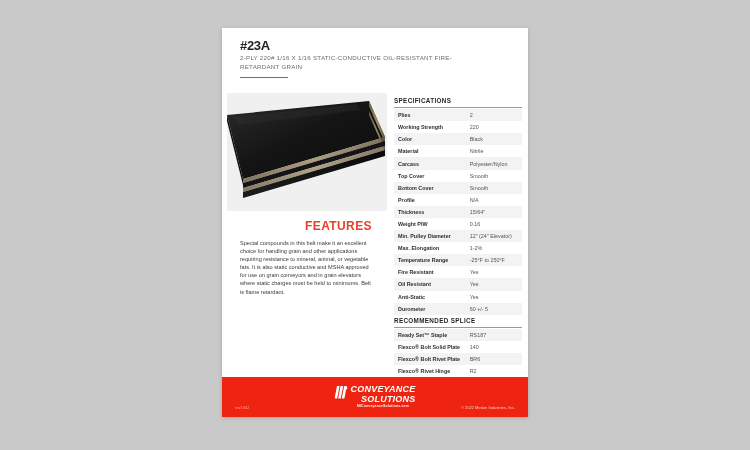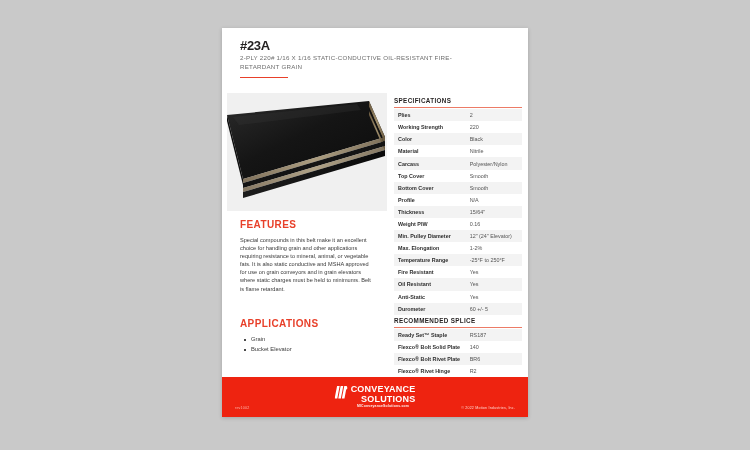--- a/index.html
+++ b/index.html
@@ -93,25 +93,26 @@
     top: 3px;
     width: 160px;
     height: 118px;
     background: #f0f0f0;
     overflow: hidden;
   }
   .product-photo svg { display: block; }
 
   
   .section-heading {
-    font-size: 10px;
+    font-size: 12px;
     font-weight: bold;
     color: #e8402a;
     letter-spacing: 0.4px;
     text-transform: uppercase;
+    text-align: right;
   }
   .features-block {
     position: absolute;
     left: 18px;
     top: 129px;
     width: 132px;
   }
   .features-body {
     margin-top: 6px;
     font-size: 5.6px;
@@ -197,20 +198,21 @@
     transform: translateX(-50%);
     display: flex;
     align-items: flex-start;
     gap: 3px;
   }
   .logo-bars { display: block; margin-top: 1px; }
   .logo-text { line-height: 1; }
   .logo-line1, .logo-line2 {
     font-size: 9px;
     font-weight: bold;
+    font-style: italic;
     color: #ffffff;
     letter-spacing: 0.2px;
     display: block;
   }
   .logo-line2 { margin-top: 0.5px; text-align: right; }
   .logo-url {
     display: block;
     font-size: 3.4px;
     font-weight: bold;
     color: #ffffff;
@@ -285,27 +287,20 @@
 
           <polygon points="6,24 130,11 134,17 12,32" fill="#3a3a3a" opacity="0.28"></polygon>
         </svg>
       </div>
 
       <div class="features-block">
         <div class="section-heading">FEATURES</div>
         <div class="features-body">Special compounds in this belt make it an excellent choice for handling grain and other applications requiring resistance to mineral, animal, or vegetable fats. It is also static conductive and MSHA approved for use on grain conveyors and in grain elevators where static charges must be held to minimums. Belt is flame retardant.</div>
       </div>
 
-      <div class="applications-block">
-        <div class="section-heading">APPLICATIONS</div>
-        <ul class="app-list">
-          <li>Grain</li>
-          <li>Bucket Elevator</li>
-        </ul>
-      </div>
 
     </div>
 
     <div class="body-right">
 
       <div class="table-block" id="specifications-block">
         <div class="table-title">SPECIFICATIONS</div>
         <div class="table-title-rule"></div>
         <table class="spec-table">
           <tbody>

